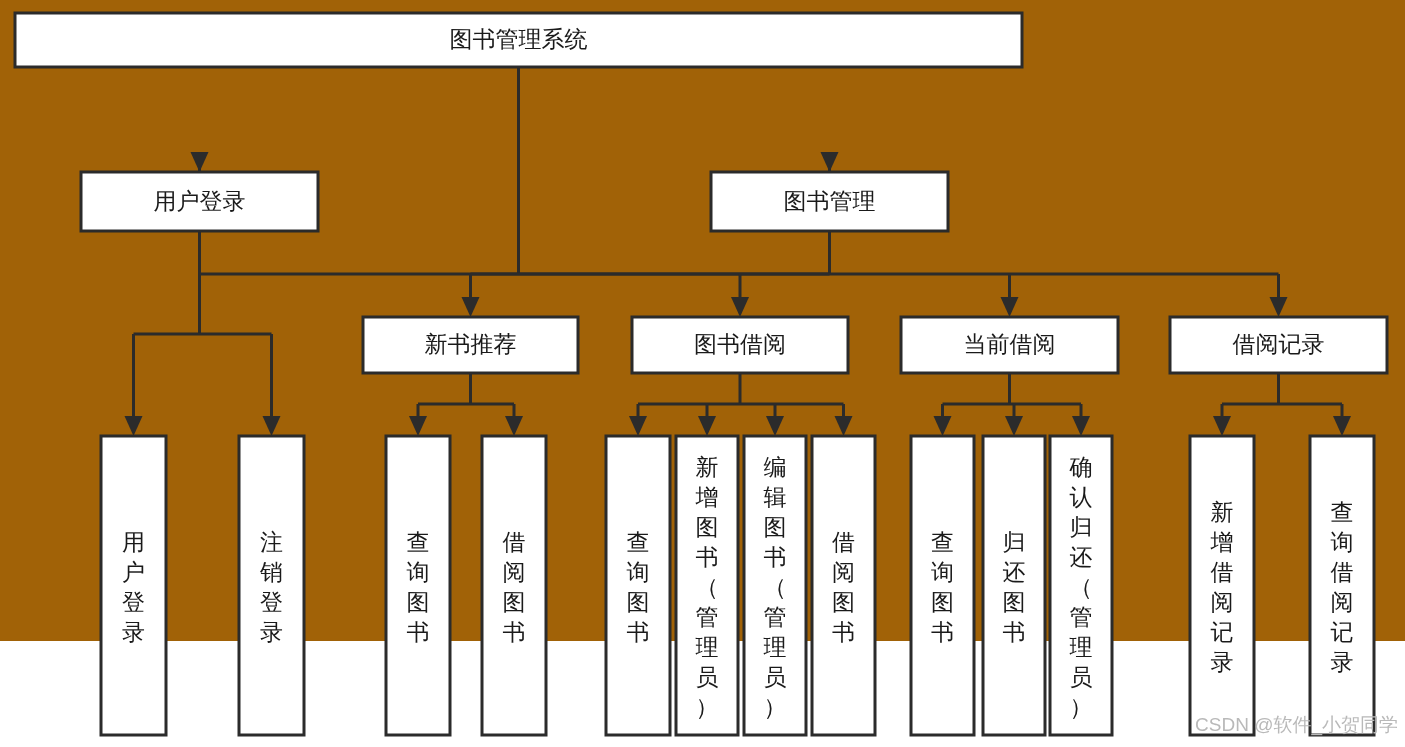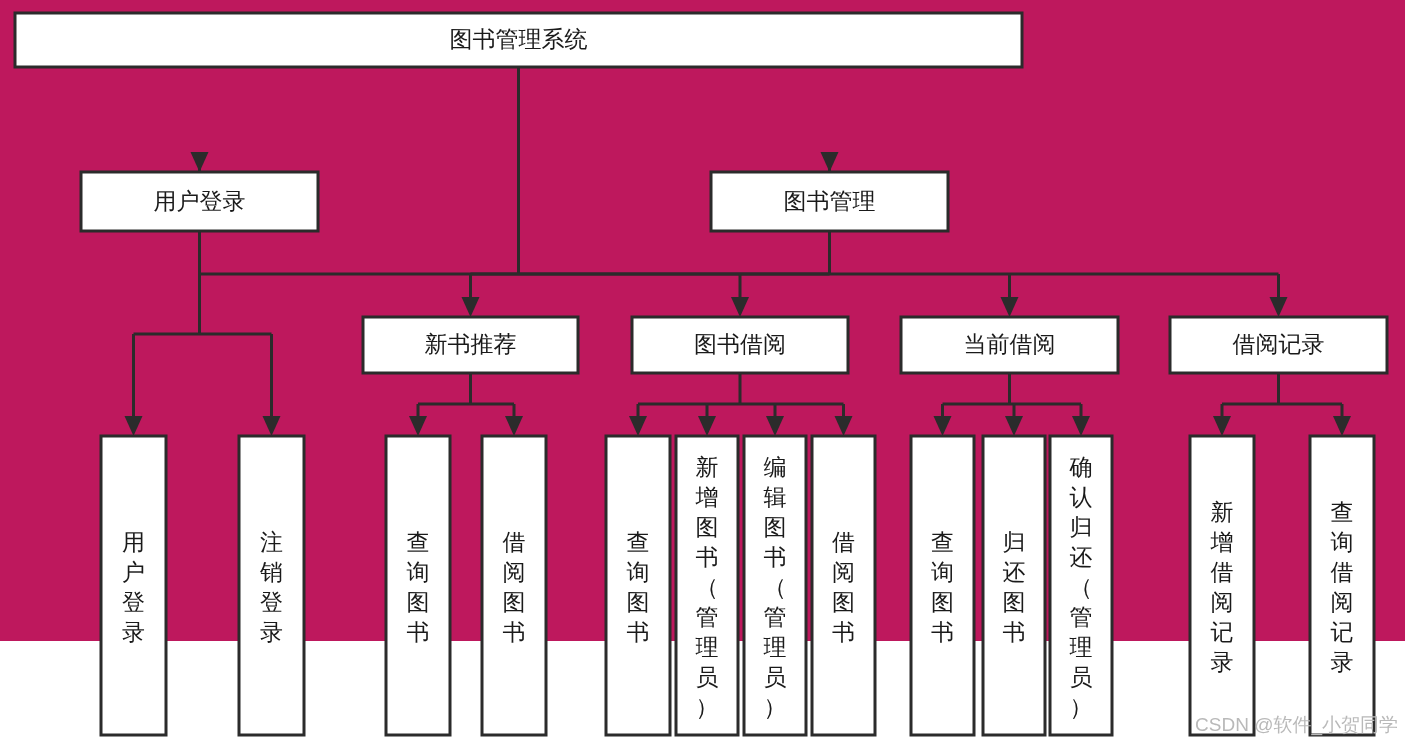--- a/index.html
+++ b/index.html
@@ -10,21 +10,21 @@
   body {
     width: 1405px;
     height: 747px;
     font-family: "Liberation Sans", "DejaVu Sans", sans-serif;
     overflow: hidden;
   }
   #diagram-root {
     position: relative;
     width: 1405px;
     height: 641px;
-    background: #be185d;
+    background: #a16207;
   }
   svg.canvas {
     position: absolute;
     left: 0;
     top: 0;
     width: 1405px;
     height: 747px;
   }
   .node-rect {
     fill: #ffffff;

